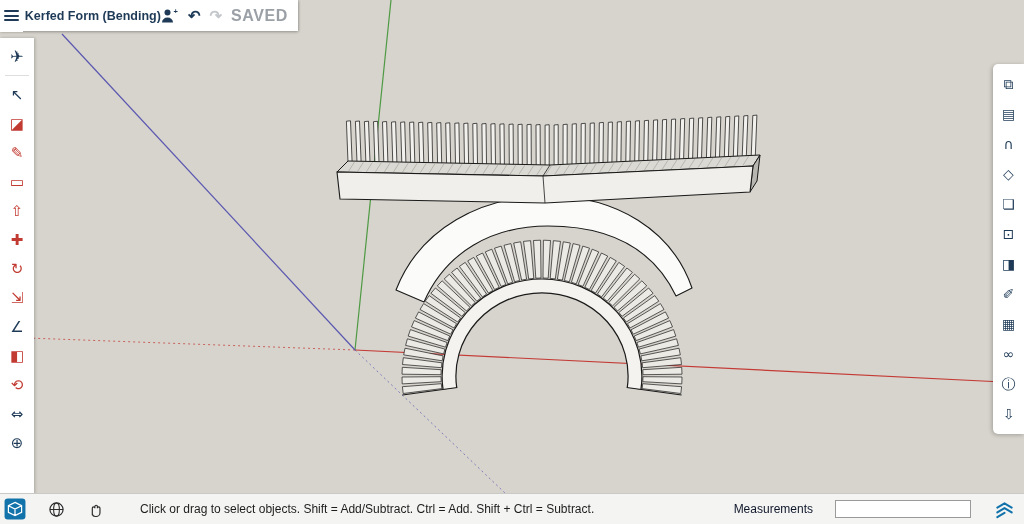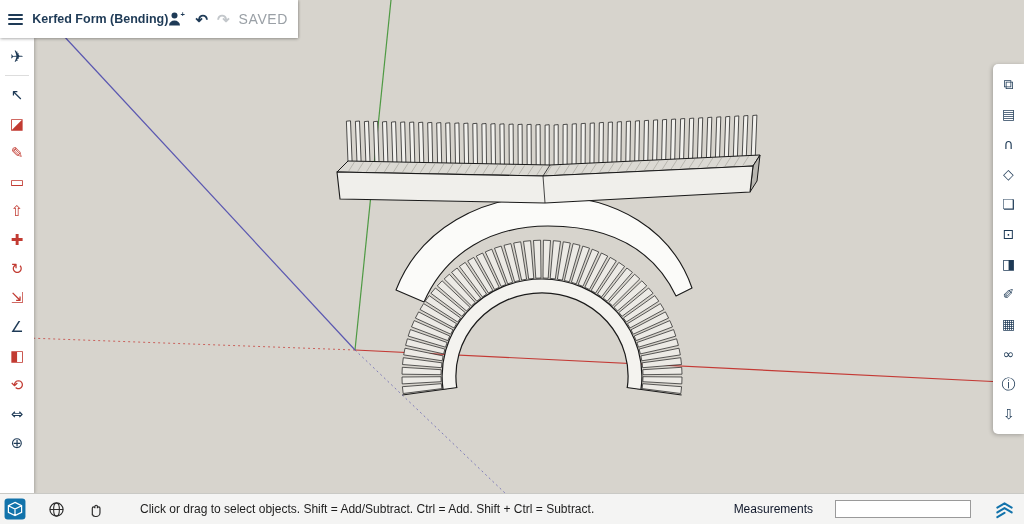--- a/index.html
+++ b/index.html
@@ -5,33 +5,33 @@
   html,body{margin:0;padding:0}
   body{
     width:1024px;height:524px;position:relative;overflow:hidden;
     background:#d7d4cd;font-family:"Liberation Sans",sans-serif;
     -webkit-font-smoothing:antialiased;
   }
   #scene{position:absolute;left:0;top:0;width:1024px;height:494px;display:block}
 
   
   .header{
-    position:absolute;left:0;top:0;width:298px;height:38px;background:#fff;
+    position:absolute;left:0;top:0;width:298px;height:31px;background:#fff;
     display:flex;align-items:center;z-index:6;
     box-shadow:0 1px 3px rgba(0,0,0,.28), 1px 0 2px rgba(0,0,0,.12);
   }
   .burger-btn{width:32px;height:33px;border:0;background:#fff;display:flex;align-items:center;justify-content:center;cursor:pointer;padding:0}
   .burger{width:15px}
   .burger i{display:block;height:2px;background:#1e3a56;margin:2.5px 0;border-radius:1px}
   .title{font-size:12.5px;font-weight:bold;color:#1e3a56;white-space:nowrap;margin-left:2px}
   .hdr-right{margin-left:auto;display:flex;align-items:center;gap:9px;padding-right:10px}
   .hdr-ic{border:0;background:transparent;padding:0;cursor:pointer;display:flex;align-items:center}
   .undo{font-size:15px;font-weight:bold;color:#1e3a56;line-height:1}
   .redo{font-size:15px;font-weight:bold;color:#c3c7cb;line-height:1}
-  .saved{font-size:14px;font-weight:normal;color:#9aa0a6;letter-spacing:.6px}
+  .saved{font-size:16px;font-weight:bold;color:#9aa0a6;letter-spacing:.6px}
 
   
   .left-rail{
     position:absolute;left:0;top:38px;bottom:30px;width:34px;background:#fff;z-index:5;
     box-shadow:1px 0 3px rgba(0,0,0,.22);display:flex;flex-direction:column;align-items:center;
   }
   .rail-btn{width:34px;height:29px;border:0;background:transparent;padding:0;cursor:pointer;
     display:flex;align-items:center;justify-content:center;font-size:15px;line-height:1;
     font-family:"DejaVu Sans","Liberation Sans",sans-serif}
   .rail-btn.red{color:#c23b32}

